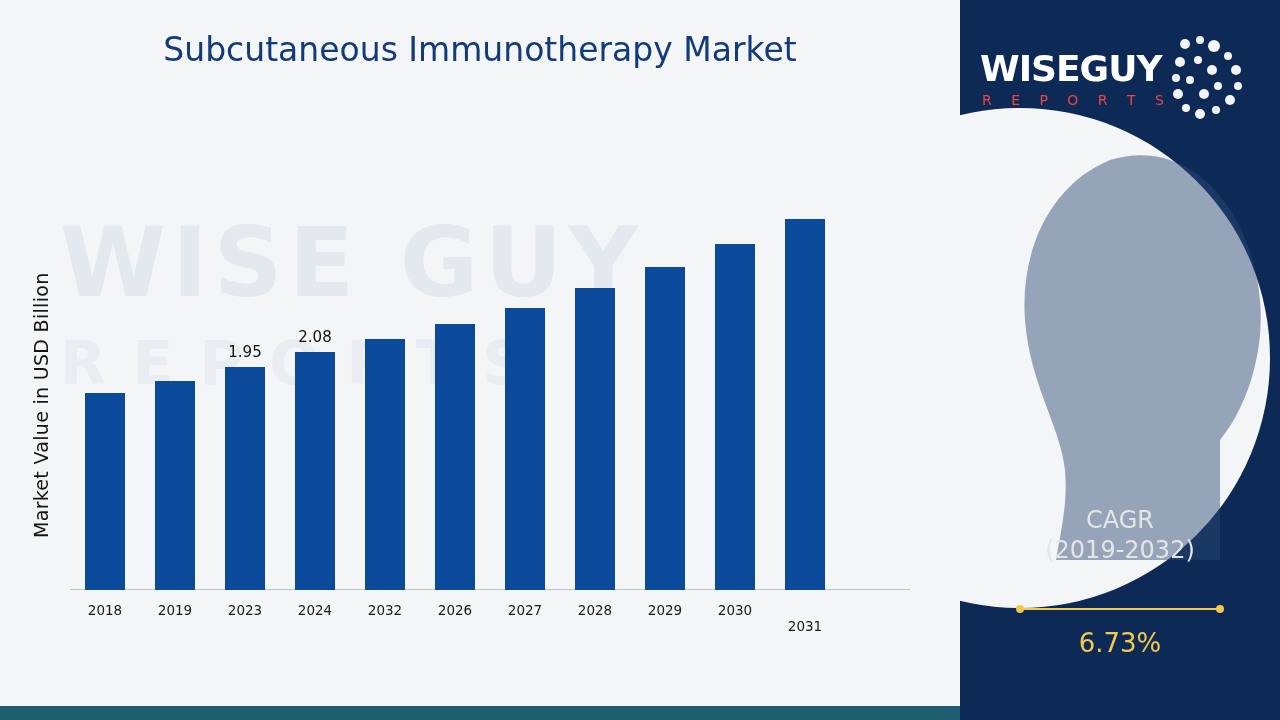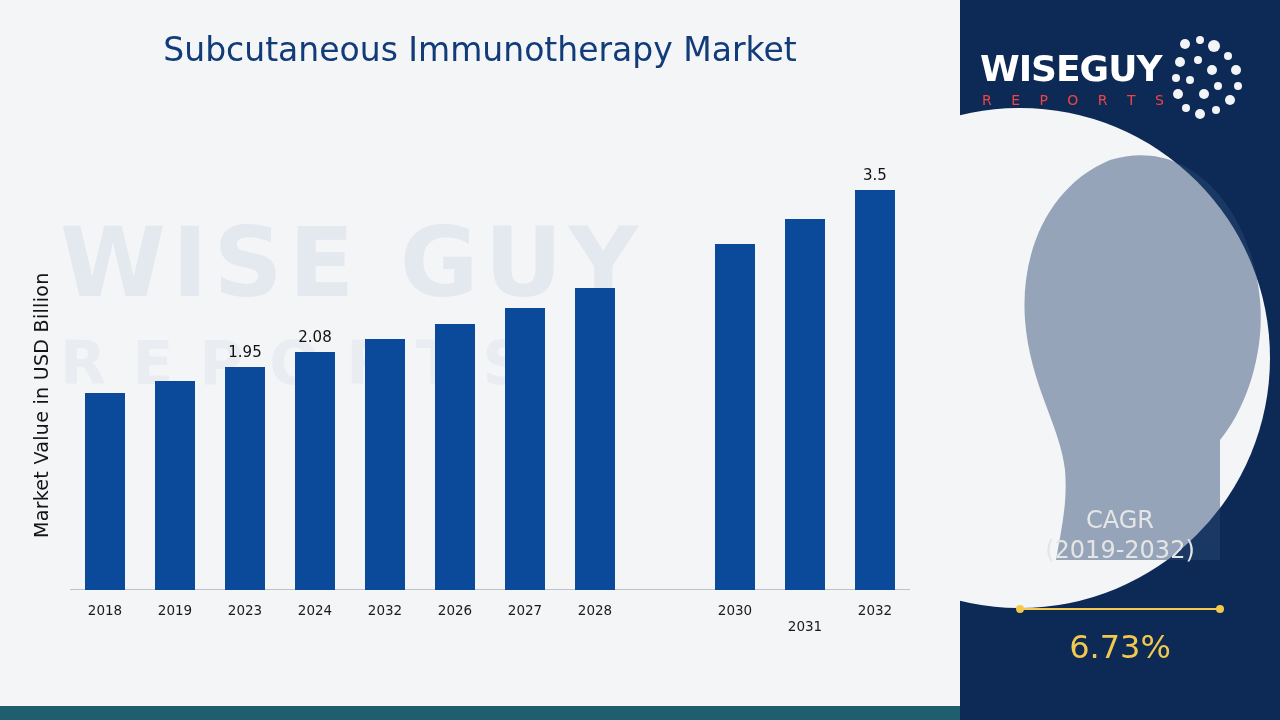--- a/index.html
+++ b/index.html
@@ -184,21 +184,21 @@
     border-radius: 50%;
     background: #f2c94c;
   }
   #cagr-divider::before { left: -4px; }
   #cagr-divider::after { right: -4px; }
   #cagr-value {
     position: absolute;
     left: 0; top: 628px;
     width: 320px;
     text-align: center;
-    font-size: 32px;
+    font-size: 26px;
     color: #f2c94c;
   }
 
   
   #bottom-strip {
     position: absolute;
     left: 0; bottom: 0;
     width: 960px; height: 14px;
     background: #1f5e6e;
   }
@@ -247,32 +247,31 @@
         <div class="tick-label" style="width: 70px;">2026</div>
       </div>
       <div class="bar-group" style="left: 420px; width: 70px;">
         <div class="bar" style="height: 282px; background: rgb(11, 74, 155); left: 15px;"></div>
         <div class="tick-label" style="width: 70px;">2027</div>
       </div>
       <div class="bar-group" style="left: 490px; width: 70px;">
         <div class="bar" style="height: 302px; background: rgb(11, 74, 155); left: 15px;"></div>
         <div class="tick-label" style="width: 70px;">2028</div>
       </div>
+      <div class="bar-group" style="left: 560px; width: 70px;">
+        <div class="bar" style="height: 323px; background: rgb(11, 74, 155); left: 15px;"></div>
+        <div class="tick-label" style="width: 70px;">2029</div>
+      </div>
       <div class="bar-group" style="left: 630px; width: 70px;">
         <div class="bar" style="height: 346px; background: rgb(11, 74, 155); left: 15px;"></div>
         <div class="tick-label" style="width: 70px;">2030</div>
       </div>
       <div class="bar-group" style="left: 700px; width: 70px;">
         <div class="bar" style="height: 371px; background: rgb(11, 74, 155); left: 15px;"></div>
         <div class="tick-label" style="width: 70px; margin-top: 16px;">2031</div>
-      </div>
-      <div class="bar-group" style="left: 770px; width: 70px;">
-        <div class="bar" style="height: 400px; background: rgb(11, 74, 155); left: 15px;"></div>
-        <div class="bar-value" style="width: 70px; bottom: 406px;">3.5</div>
-        <div class="tick-label" style="width: 70px;">2032</div>
       </div>
     </div>
 
   <div id="bottom-strip"></div>
 </div>
 
 <div id="brand-panel">
   <div id="brand-circle"></div>
 
   <svg id="head-shape" viewBox="0 0 290 440">

